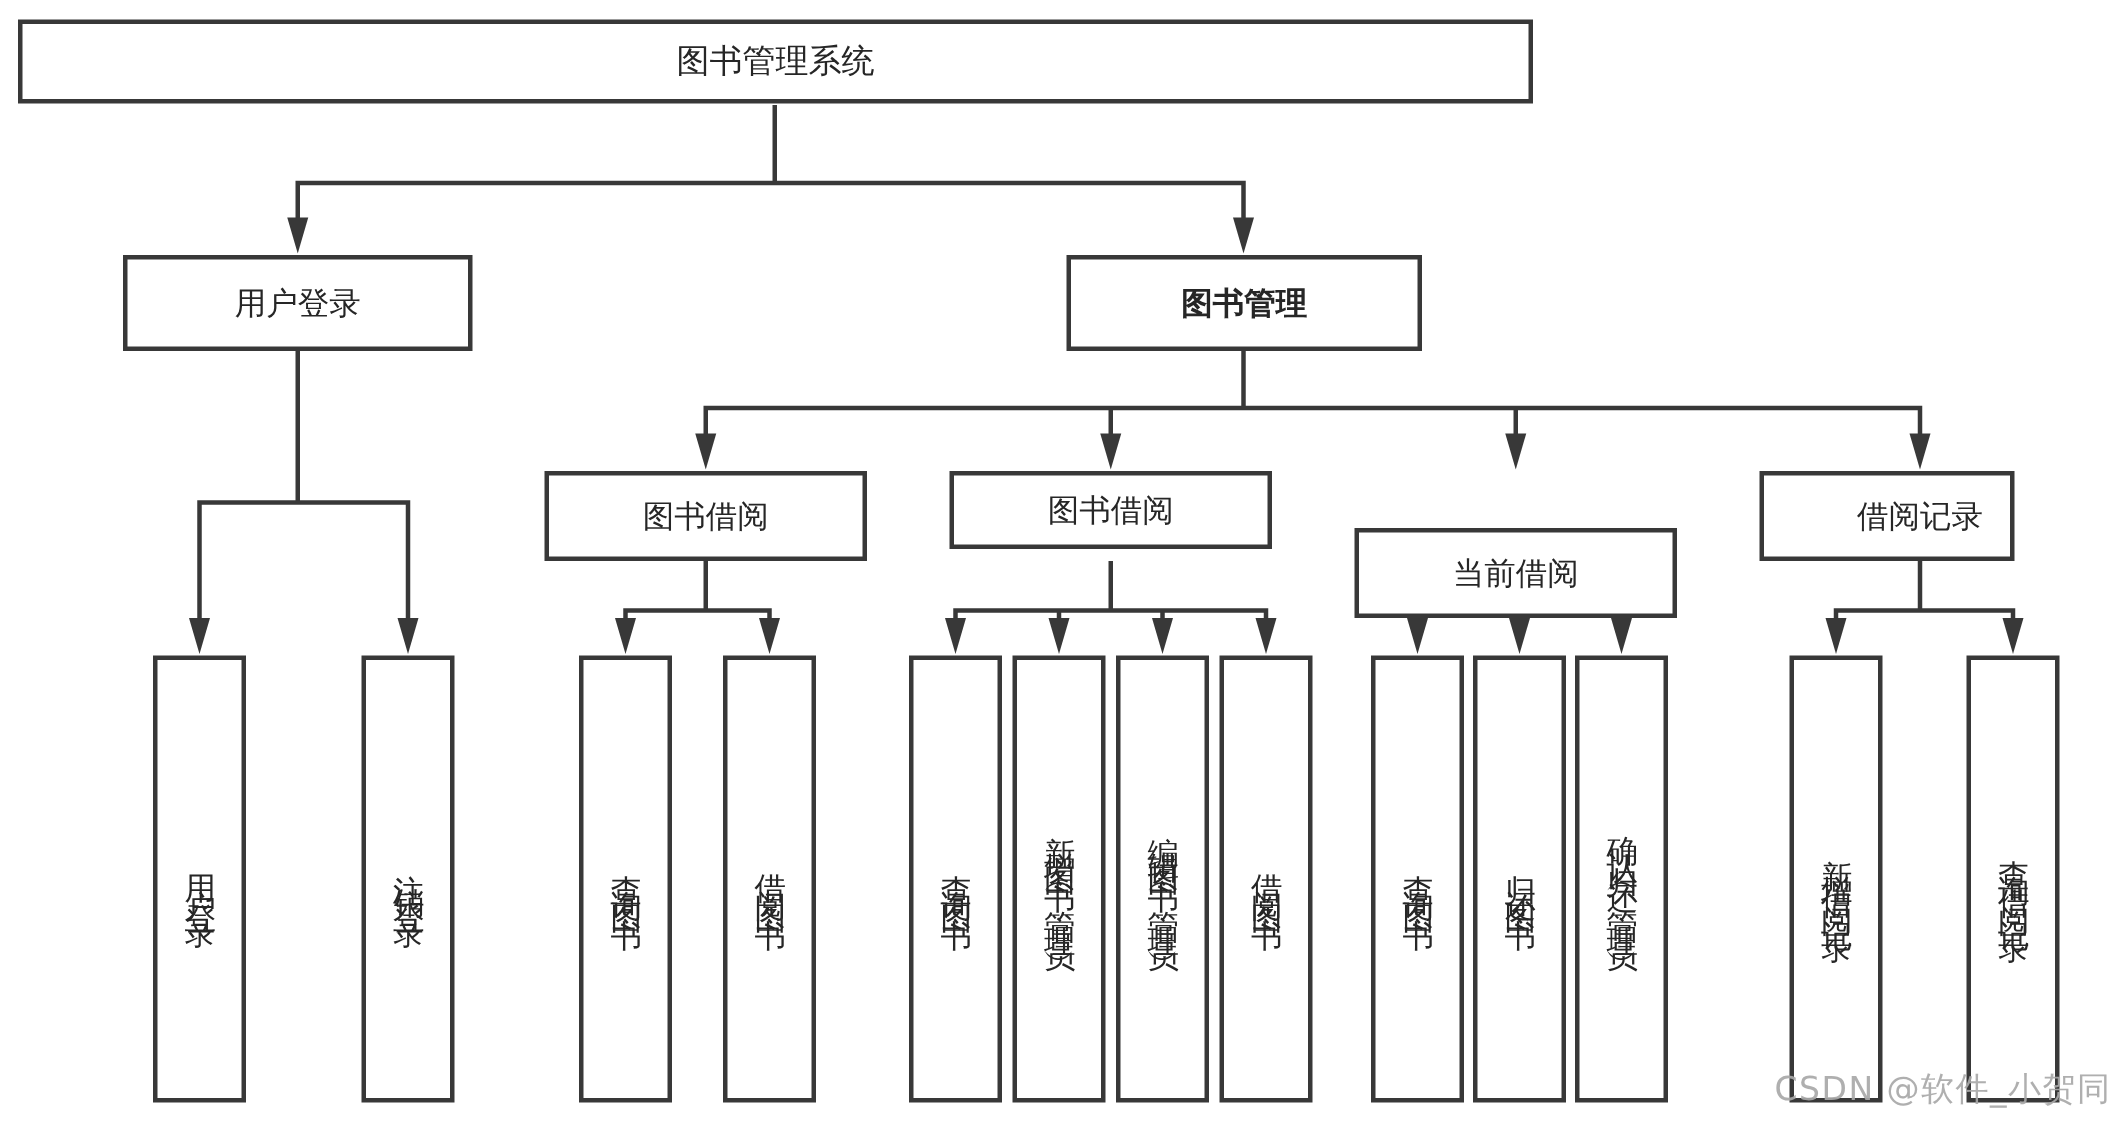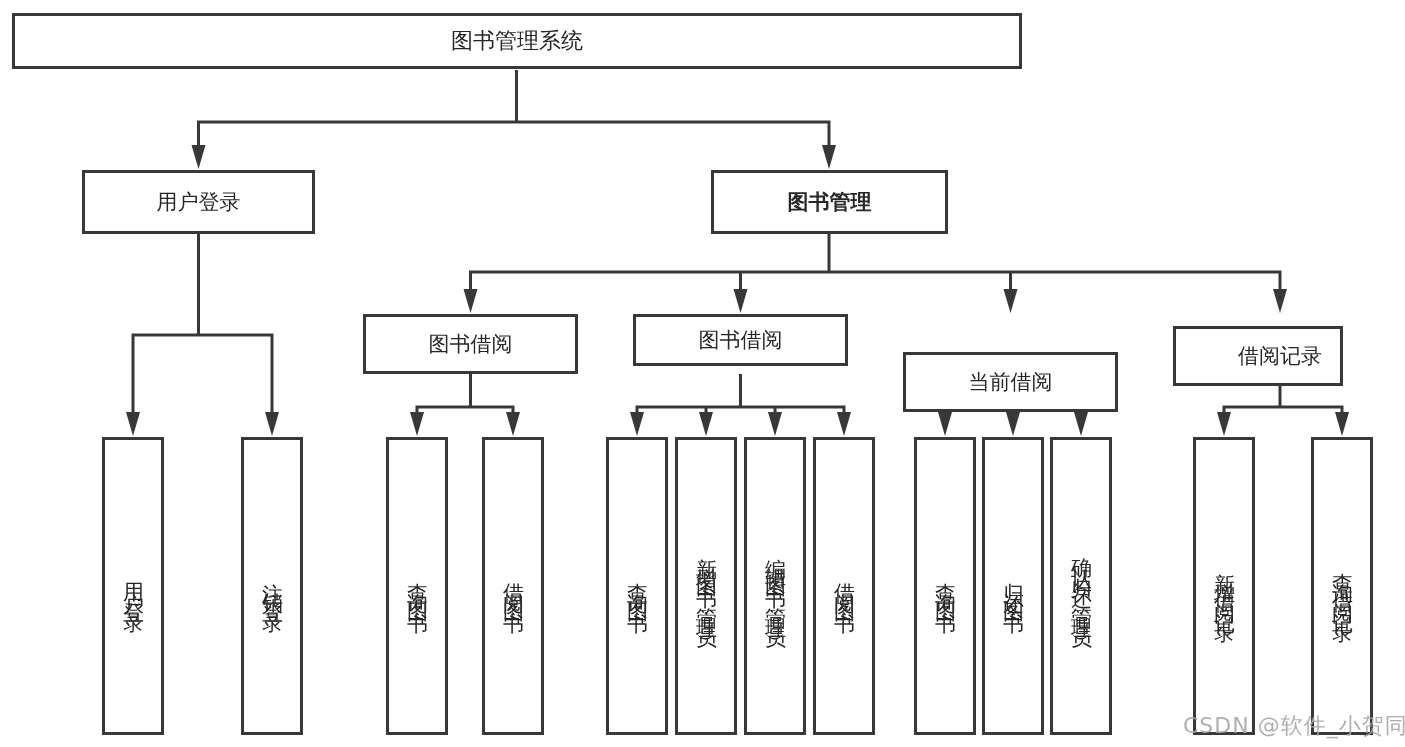--- a/index.html
+++ b/index.html
@@ -111,21 +111,21 @@
   </svg>
 
   <div class="box root" style="left:12px;top:13px;width:1010px;height:56px;">图书管理系统</div>
 
   <div class="box" style="left:82px;top:170px;width:233px;height:64px;">用户登录</div>
   <div class="box" style="left:711px;top:170px;width:237px;height:64px;font-weight:bold;">图书管理</div>
 
   <div class="box" style="left:363px;top:314px;width:215px;height:60px;">图书借阅</div>
   <div class="box" style="left:633px;top:314px;width:215px;height:52px;">图书借阅</div>
   <div class="box" style="left:903px;top:314px;width:215px;height:60px;margin-top:38px;">当前借阅</div>
-  <div class="box" style="left:1173px;top:326px;width:170px;height:60px;padding-left:44px;">借阅记录</div>
+  <div class="box" style="left:1173px;top:314px;width:170px;height:60px;padding-left:44px;">借阅记录</div>
 
   <div class="box leaf" style="left:102px;top:437px;width:62px;height:298px;">
     <span>用户登录</span>
     </div>
   <div class="box leaf" style="left:241px;top:437px;width:62px;height:298px;">
     <span>注销登录</span>
     </div>
 
   <div class="box leaf" style="left:386px;top:437px;width:62px;height:298px;">
     <span>查询图书</span>

